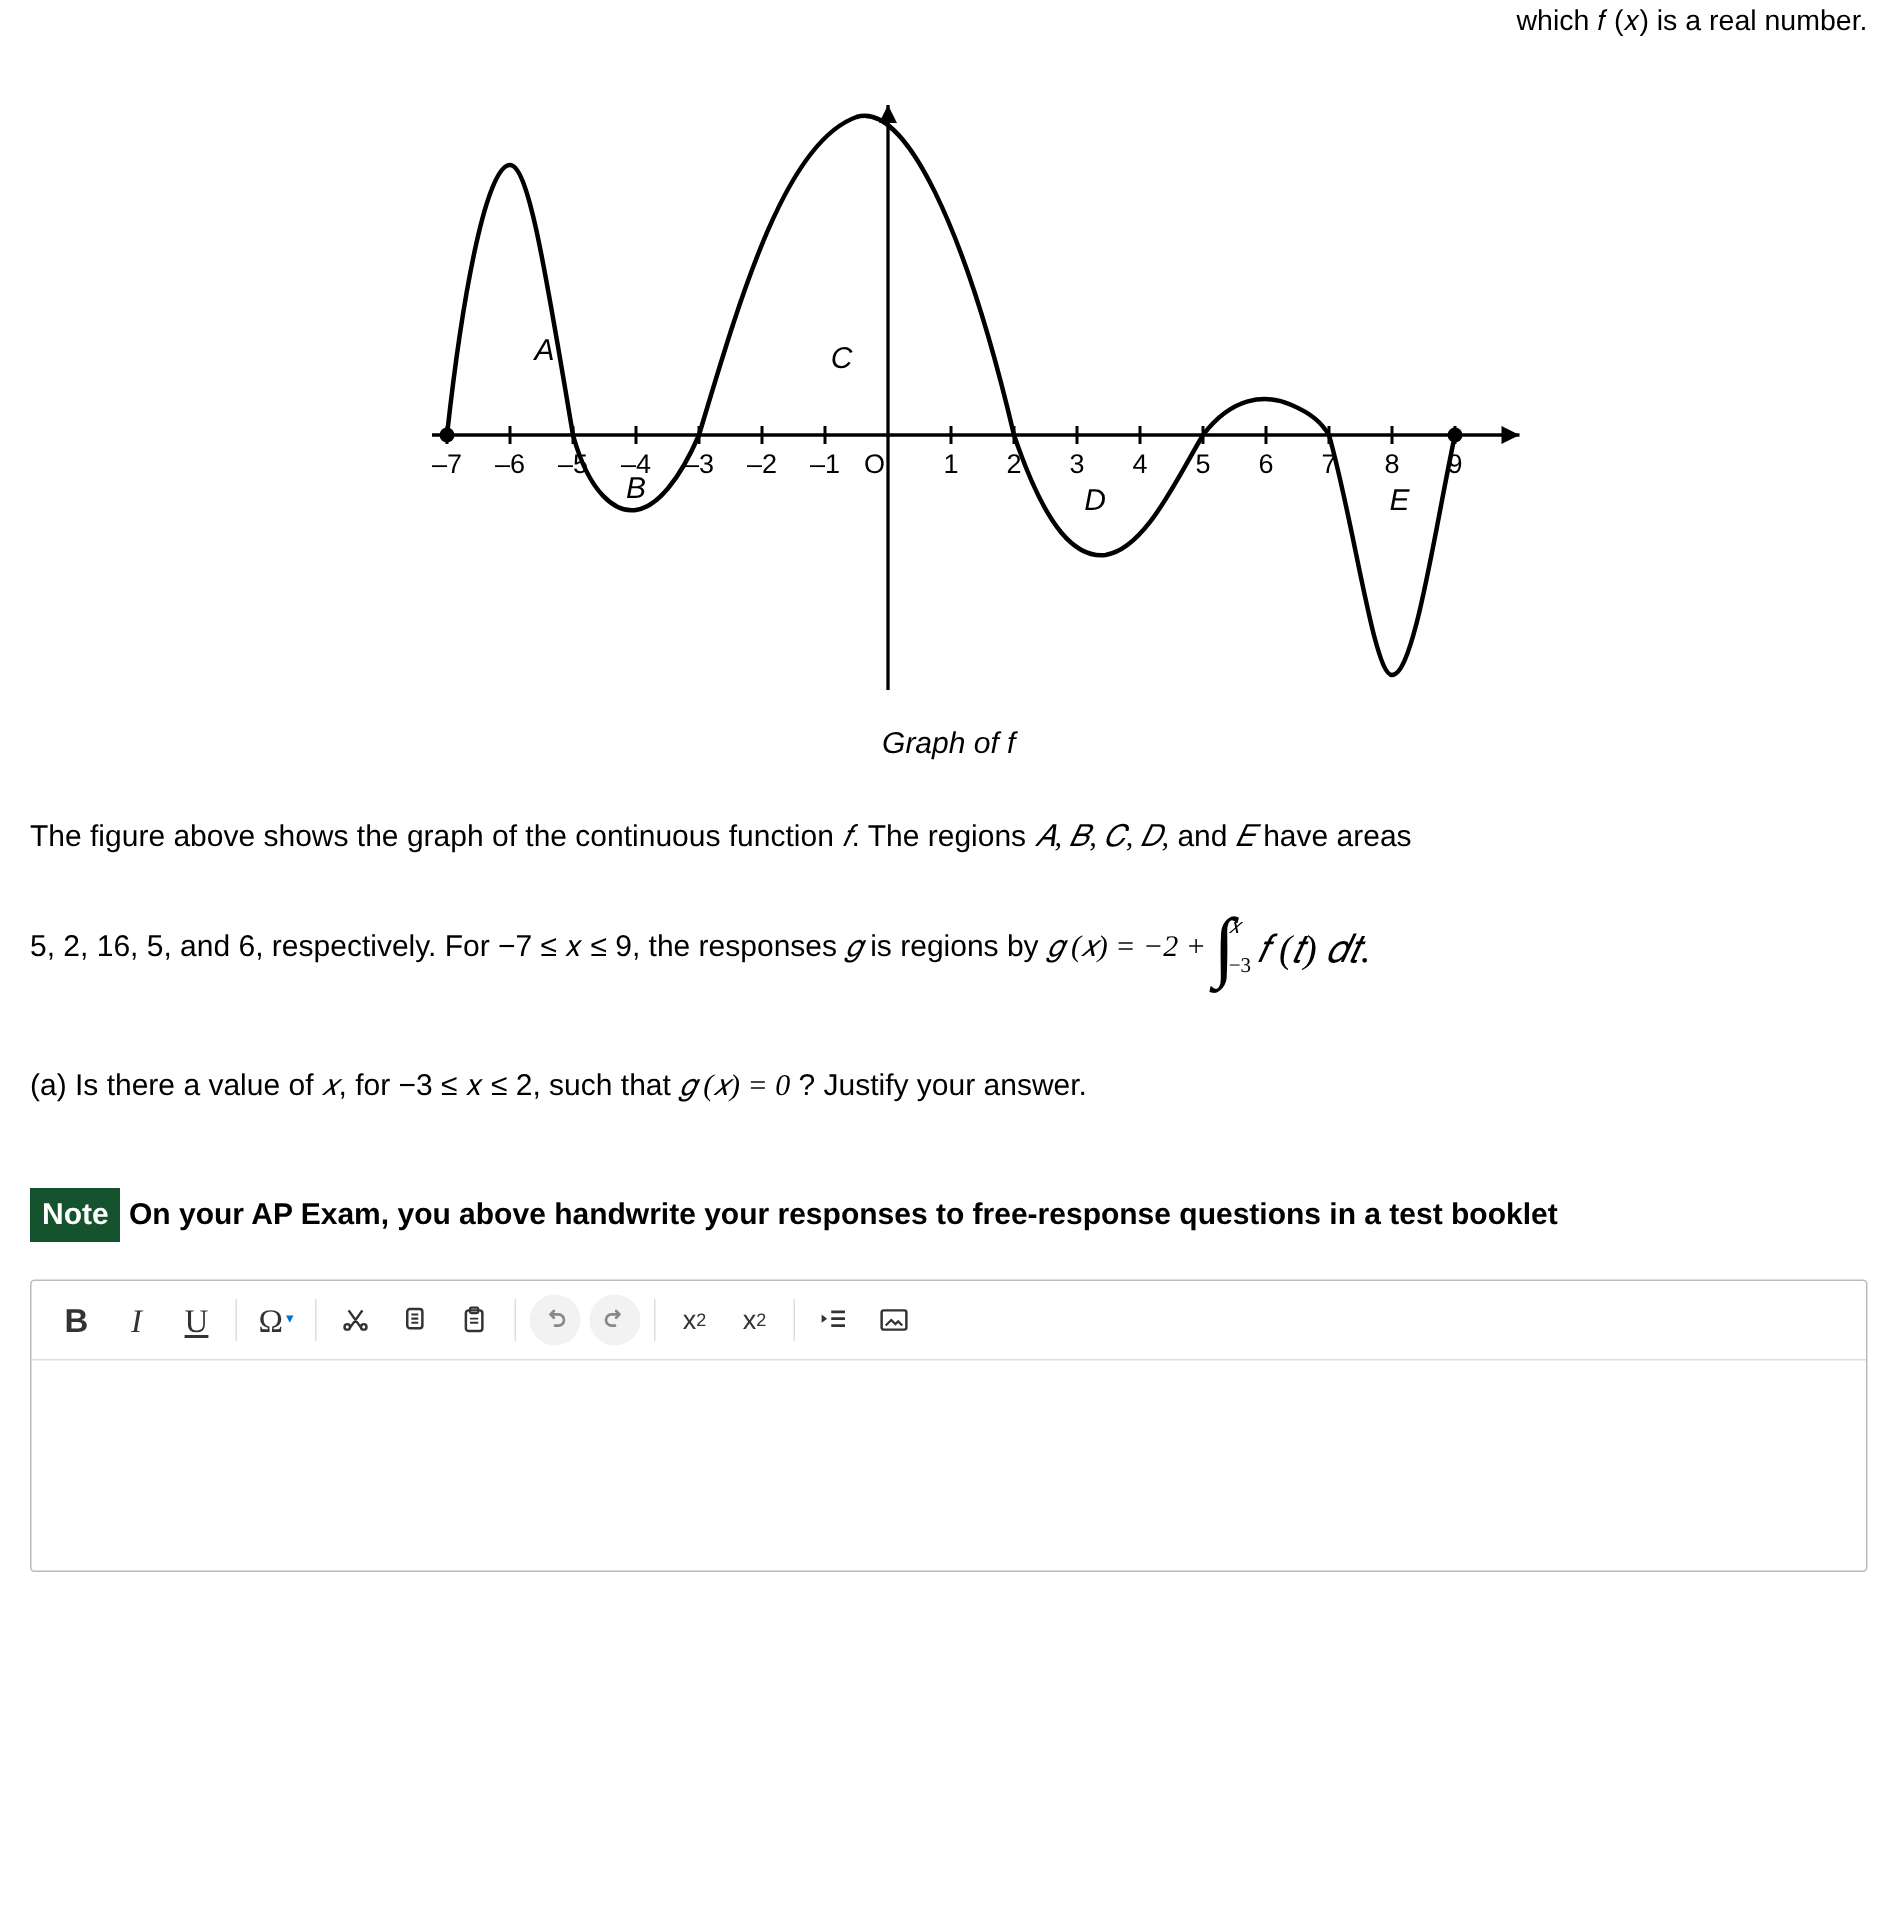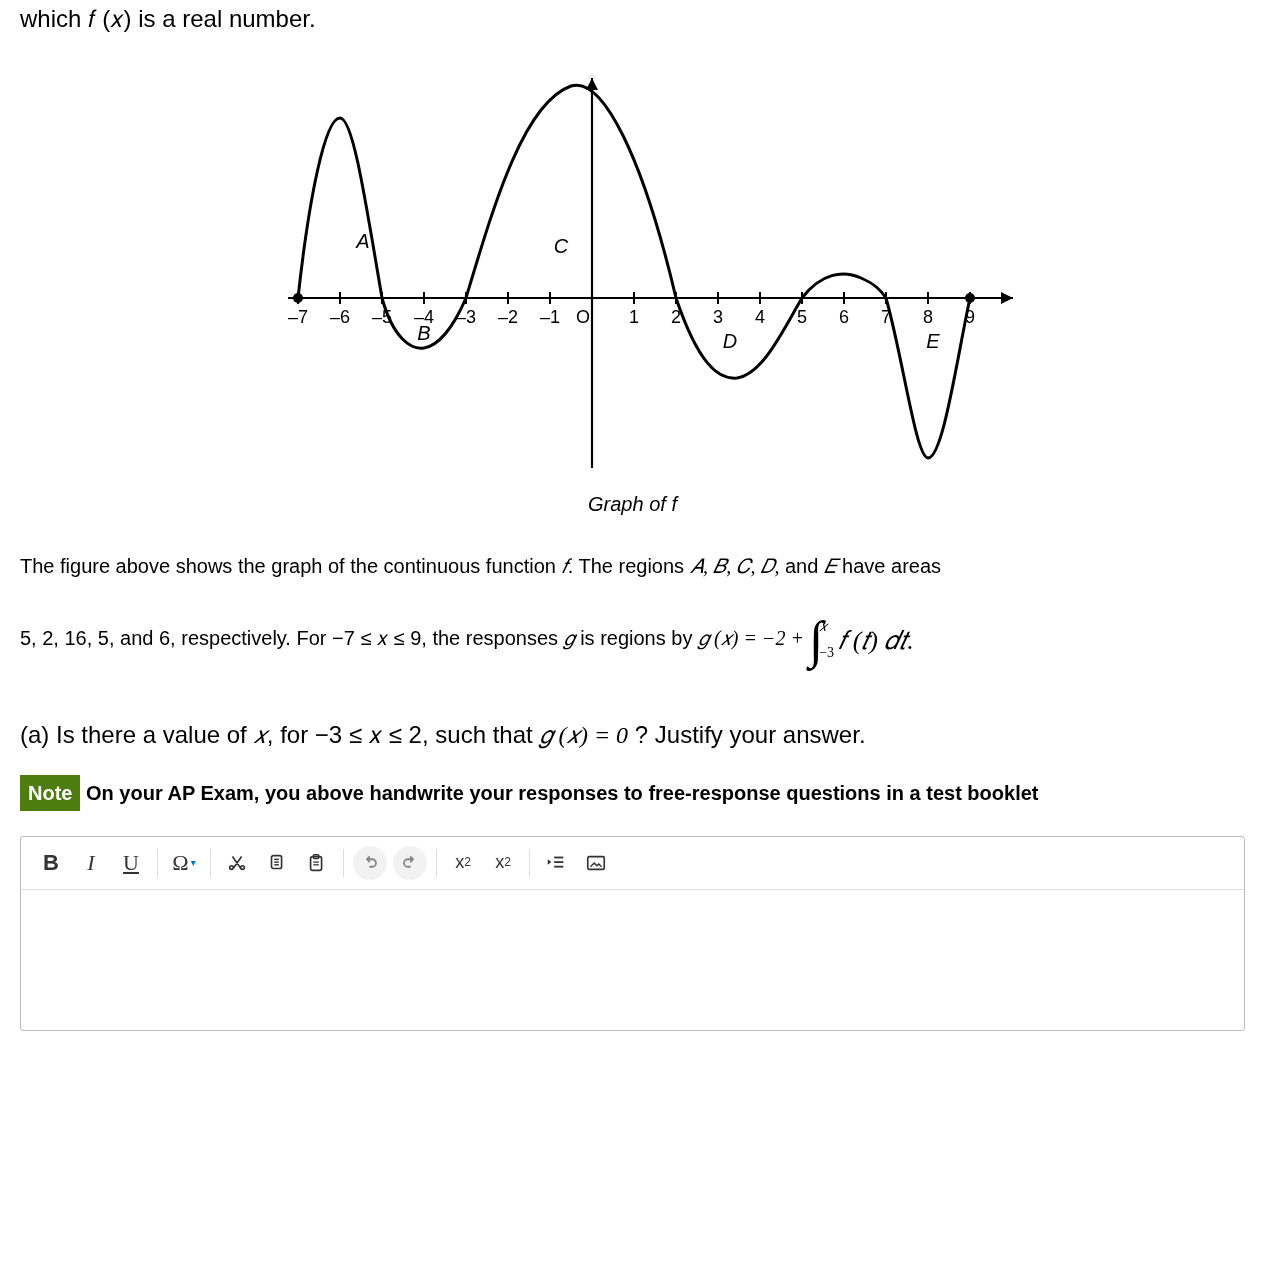--- a/index.html
+++ b/index.html
@@ -9,22 +9,23 @@
     }
     body {
       font-family: Arial, Helvetica, sans-serif;
       font-size: 20px;
       color: #000;
       padding: 0 20px 20px 20px;
       line-height: 1.6;
       background: #fff;
     }
     .top-fragment {
-      font-size: 24px;
+      font-size: 19px;
       margin-bottom: 0;
+      text-align: right;
     }
     .graph-container {
       display: flex;
       justify-content: center;
       margin: 20px 0 10px 0;
     }
     .graph-caption {
       text-align: center;
       font-size: 20px;
       margin-bottom: 30px;
@@ -36,31 +37,31 @@
     }
     .math-i {
       font-family: 'Times New Roman', serif;
       font-style: italic;
     }
     .math-r {
       font-family: Liberation Sans, sans-serif;
       font-style: normal;
     }
     .part-a {
-      font-size: 24px;
+      font-size: 20px;
       margin-top: 50px;
-      margin-bottom: 20px;
+      margin-bottom: 52px;
     }
     .note-row {
       margin-bottom: 25px;
       font-weight: bold;
       font-size: 20px;
     }
     .note-pill {
-      background: #4d7c0f;
+      background: #14532d;
       color: #fff;
       padding: 2px 8px;
       display: inline-block;
       font-weight: bold;
     }
     .editor-frame {
       border: 1px solid #bbb;
       border-radius: 3px;
     }
     .toolbar {

